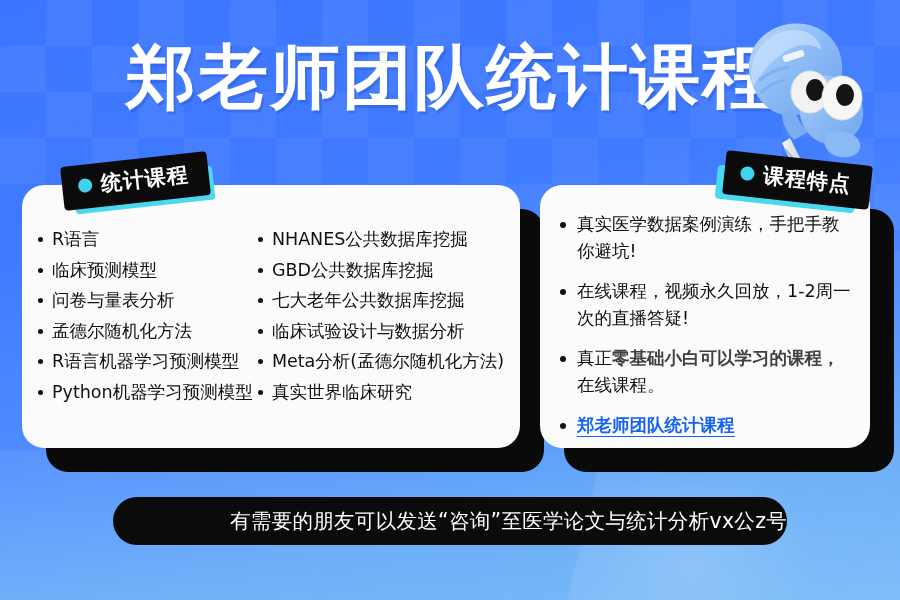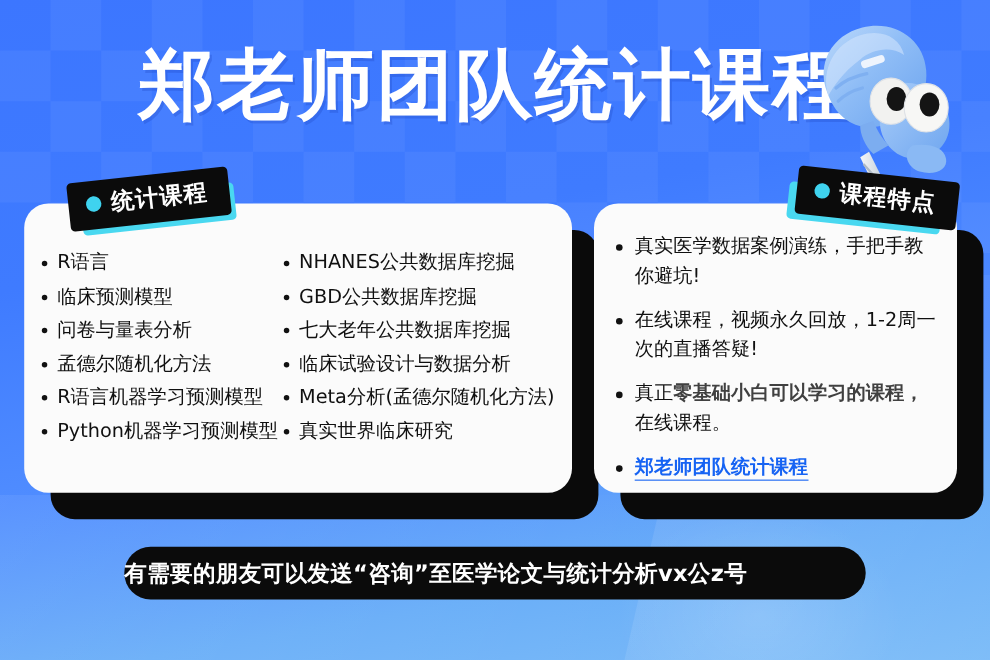--- a/index.html
+++ b/index.html
@@ -90,22 +90,22 @@
 
   .b1{left:62px;top:159px;transform:rotate(-6.2deg);}
   .b1-sh{left:74px;top:173px;width:140px;height:34px;transform:rotate(-6.2deg);}
   .b2{left:724px;top:158px;transform:rotate(6.2deg);}
   .b2-sh{left:716px;top:172px;width:140px;height:34px;transform:rotate(6.2deg);}
 
   
   .pill{
     position:absolute;left:113px;top:497px;width:674px;height:48px;
     background:#0b0b0b;border-radius:24px;
-    display:flex;align-items:center;justify-content:flex-start;
-    color:#fff;font-size:20.5px;font-weight:700;white-space:nowrap;
+    display:flex;align-items:center;justify-content:flex-end;
+    color:#fff;font-size:20.5px;font-weight:400;white-space:nowrap;
     letter-spacing:.3px;
   }
 </style>
 </head>
 <body>
 
 <div class="poster">
 
   <div class="checker"></div>
   <div class="diag-1"></div>

